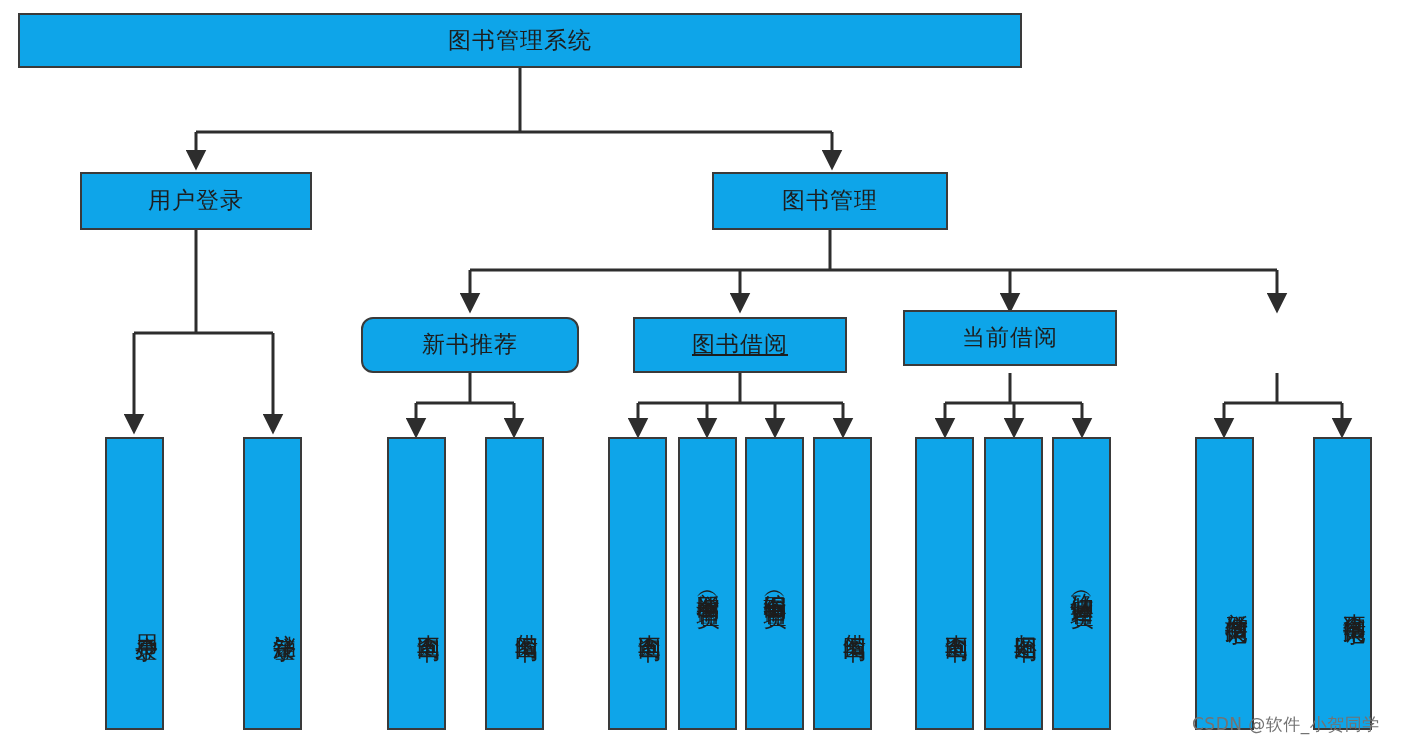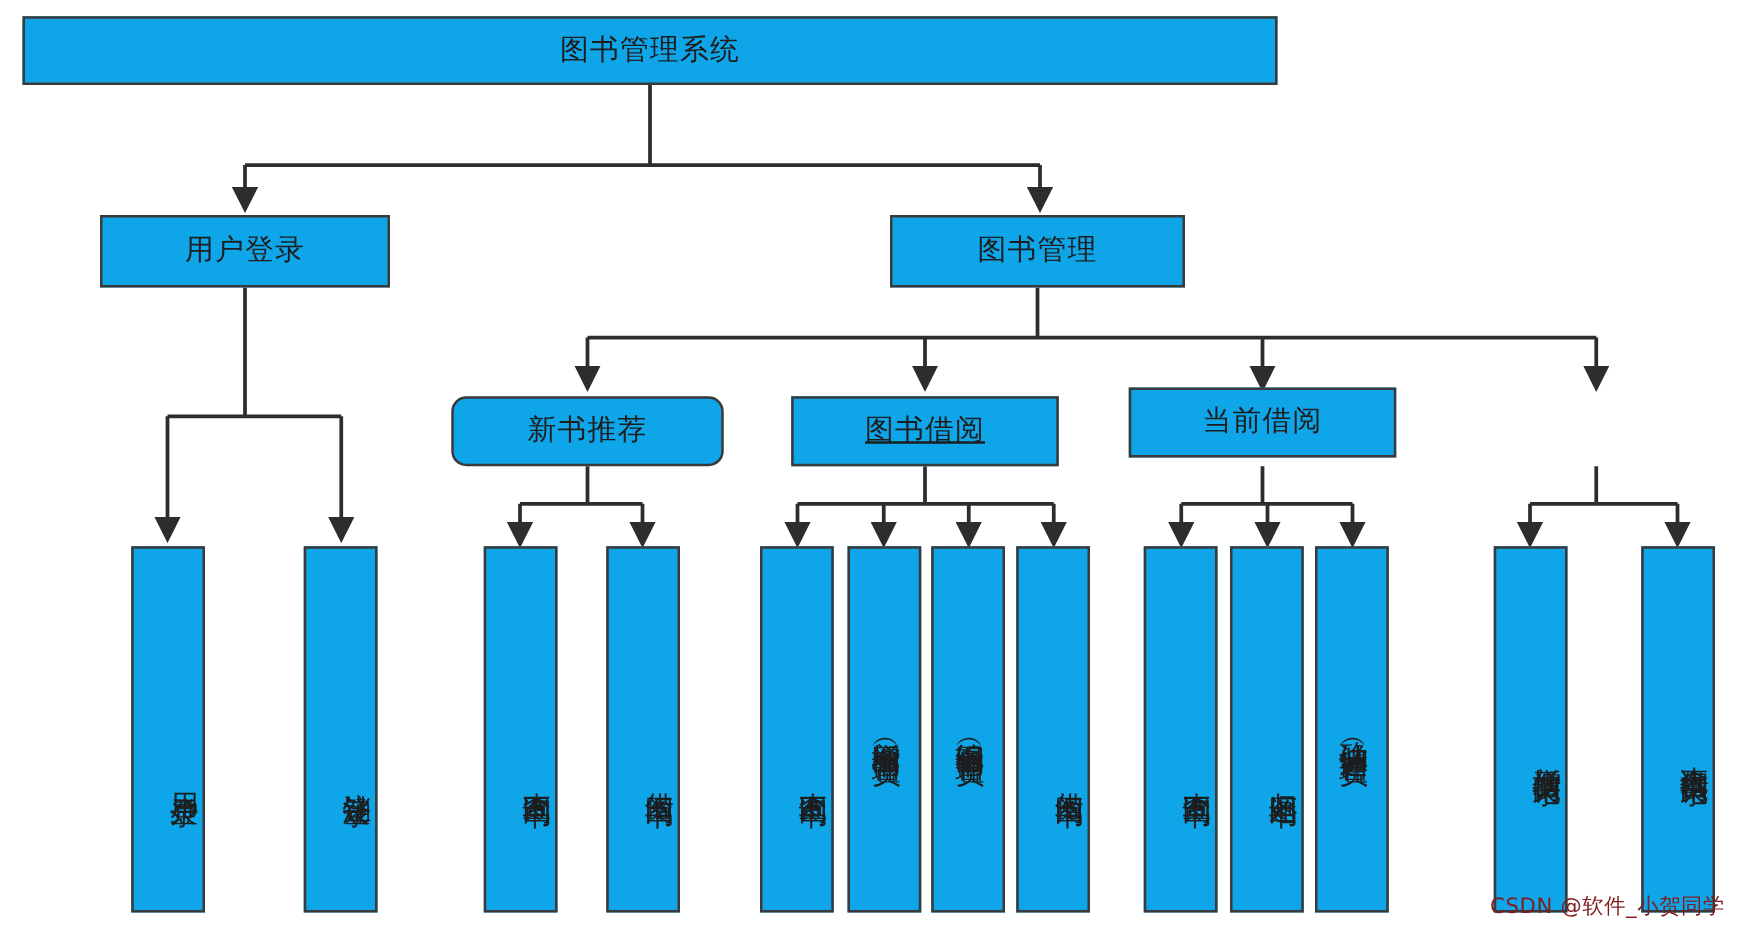--- a/index.html
+++ b/index.html
@@ -54,21 +54,21 @@
   }
   .node-v.tall {
     align-items: center;
     padding-top: 0;
   }
   .watermark {
     position: absolute;
     left: 1192px;
     top: 713px;
     font-size: 17px;
-    color: #7f1d1d;
+    color: #737373;
     white-space: nowrap;
     letter-spacing: 0.5px;
     user-select: none;
   }
 </style>
 </head>
 <body>
 
 <div id="canvas">
 

